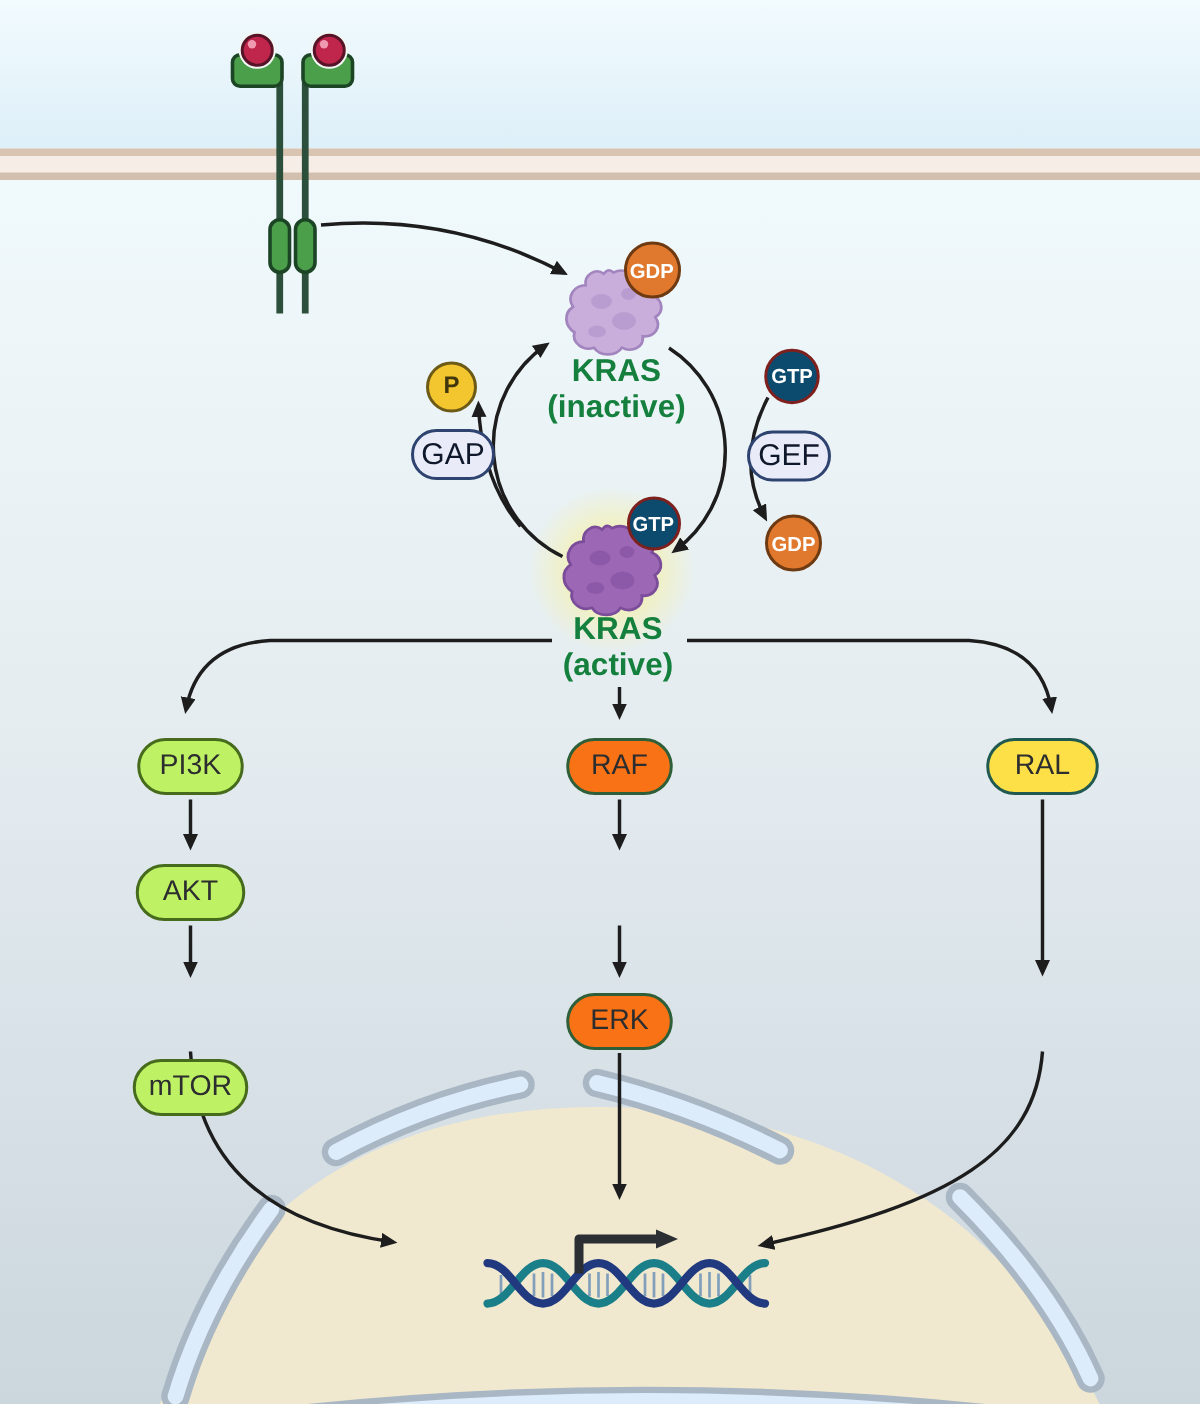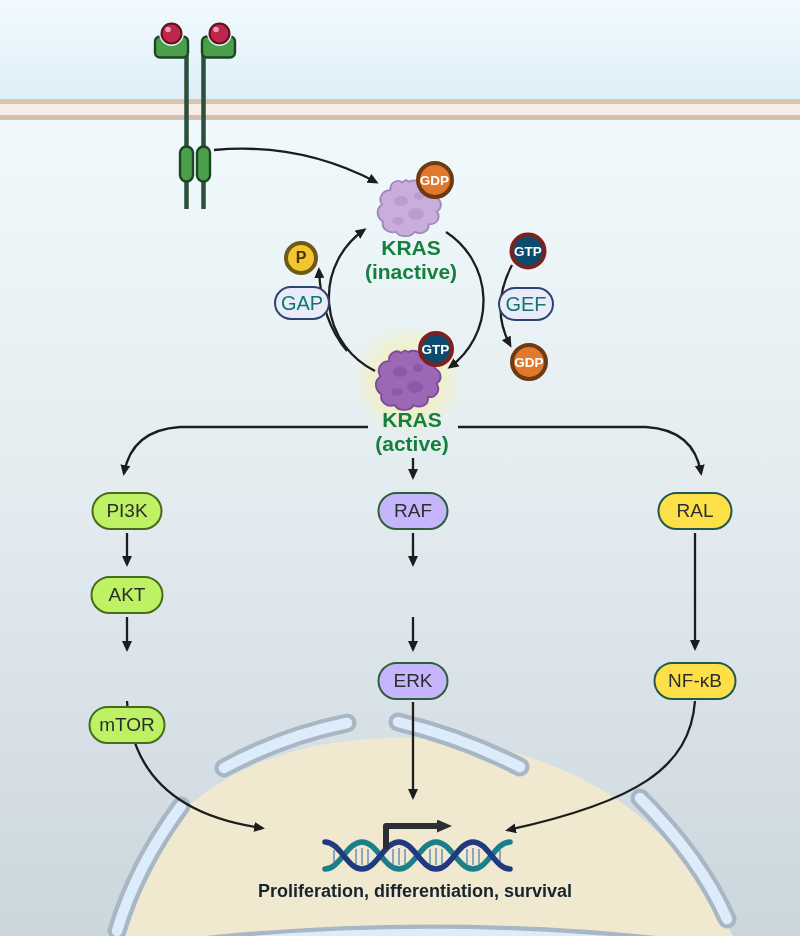--- a/index.html
+++ b/index.html
@@ -9,28 +9,28 @@
   }
   .layer{position:absolute;left:0;right:0;}
   .bg-extracellular{top:0;height:99px;background:linear-gradient(180deg,#f2fbfe 0%,#ddeff8 100%);}
   .bg-membrane{top:99px;height:21px;background:#f6eee6;border-top:5px solid #d9c3b1;border-bottom:5px solid #d3bfad;box-sizing:border-box;}
   .bg-cytoplasm{top:120px;height:816px;background:linear-gradient(180deg,#f0f9fc 0%,#e4ecf0 45%,#cbd6dd 100%);}
   svg.scene{position:absolute;left:0;top:0;}
   .node{
     position:absolute;display:flex;align-items:center;justify-content:center;
     transform:translate(-50%,-50%);box-sizing:border-box;text-align:center;white-space:nowrap;
   }
-  .chip{border-radius:50%;color:#ffffff;font-weight:bold;font-size:13.5px;border:4px solid #be185d;letter-spacing:0;}
+  .chip{border-radius:50%;color:#ffffff;font-weight:bold;font-size:13.5px;border:2px solid #be185d;letter-spacing:0;}
   .chip.red{background:#0c4a6e;border-color:#7e211e;}
   .chip.orange{background:#e0792e;border-color:#6e3a12;}
   .chip.yellow{background:#f3c52e;border-color:#6d5a17;color:#42370c;font-size:16px;}
-  .reg-pill{border-radius:17px;border:2px solid #2f4370;background:#e9ecf8;font-size:20px;color:#0f766e;}
+  .reg-pill{border-radius:17px;border:2px solid #2f4370;background:#e9ecf8;font-size:20px;color:#0f172a;}
   .pw-pill{border-radius:19px;border:2px solid;font-size:19px;color:#2c2d2e;}
   .pw-left{background:#bef264;border-color:#466b1c;}
-  .pw-mid{background:#c4b5fd;border-color:#2e5f38;}
+  .pw-mid{background:#f97316;border-color:#2e5f38;}
   .pw-right{background:#fde047;border-color:#205950;}
   .caption{position:absolute;font-weight:bold;color:#15803d;}
   .kras-label{transform:translate(-50%,-50%);text-align:center;font-size:21px;line-height:24px;}
   .receptor-label{width:110px;text-align:right;font-size:15.5px;line-height:22.5px;color:#121212;}
   .outcome-label{transform:translate(-50%,-50%);font-size:18px;color:#15242e;white-space:nowrap;}
   .env-outer{stroke:#a9b6c3;stroke-width:19;fill:none;stroke-linecap:round;}
   .env-inner{stroke:#ddecfb;stroke-width:10.5;fill:none;stroke-linecap:round;}
 </style>
 </head>
 <body>
@@ -169,17 +169,15 @@
   <div class="node reg-pill" style="left:526px;top:304px;width:56px;height:34px;">GEF</div>
 
   <div class="node pw-pill pw-left" style="left:127px;top:511px;width:71px;height:38px;">PI3K</div>
   <div class="node pw-pill pw-left" style="left:127px;top:595px;width:73px;height:38px;">AKT</div>
   <div class="node pw-pill pw-left" style="left:127px;top:681px;width:77px;height:38px;margin-top:44px;">mTOR</div>
 
   <div class="node pw-pill pw-mid" style="left:413px;top:511px;width:71px;height:38px;">RAF</div>
   <div class="node pw-pill pw-mid" style="left:413px;top:681px;width:71px;height:38px;">ERK</div>
 
   <div class="node pw-pill pw-right" style="left:695px;top:511px;width:75px;height:38px;">RAL</div>
-  <div class="node pw-pill pw-right" style="left:695px;top:681px;width:83px;height:38px;">NF-κB</div>
 
-  <div class="caption outcome-label" style="left:415px;top:891px;">Proliferation, differentiation, survival</div>
 
 </div>
 
 </body></html>

